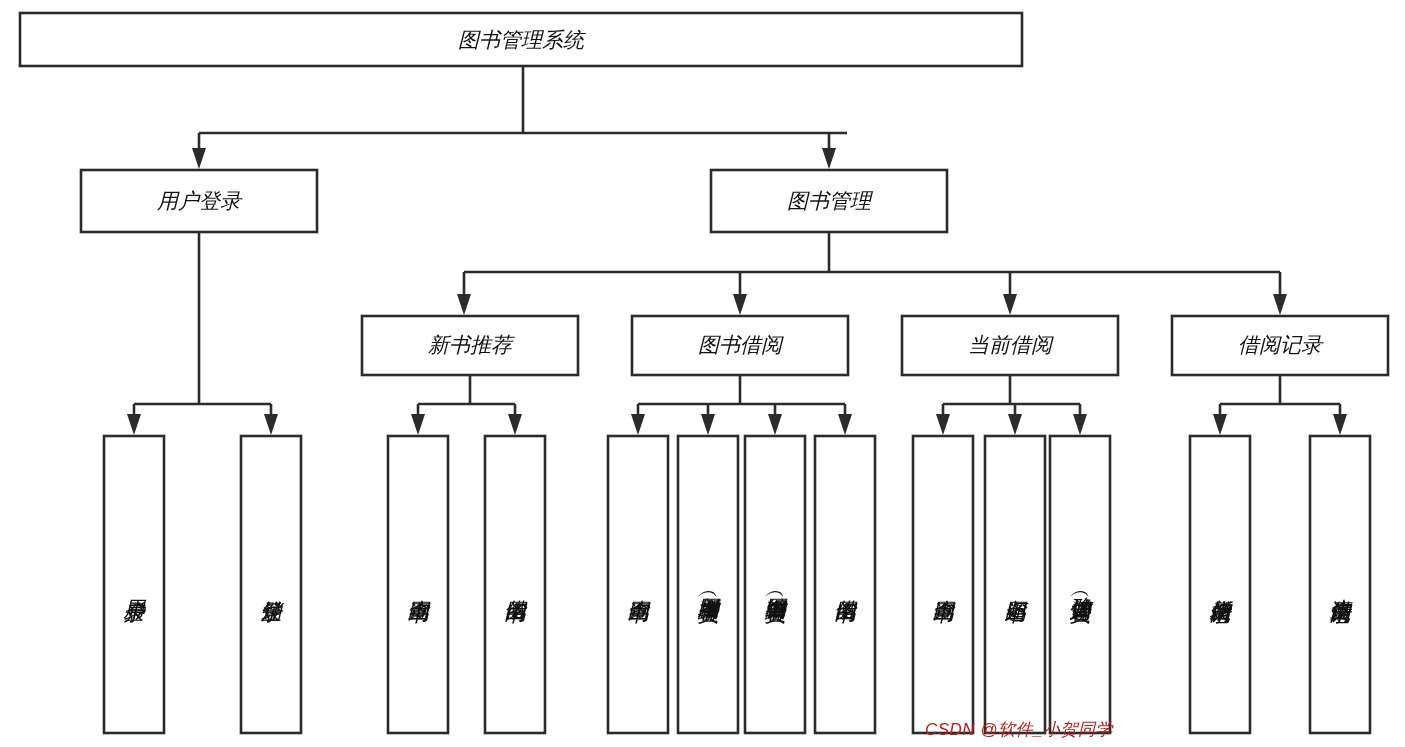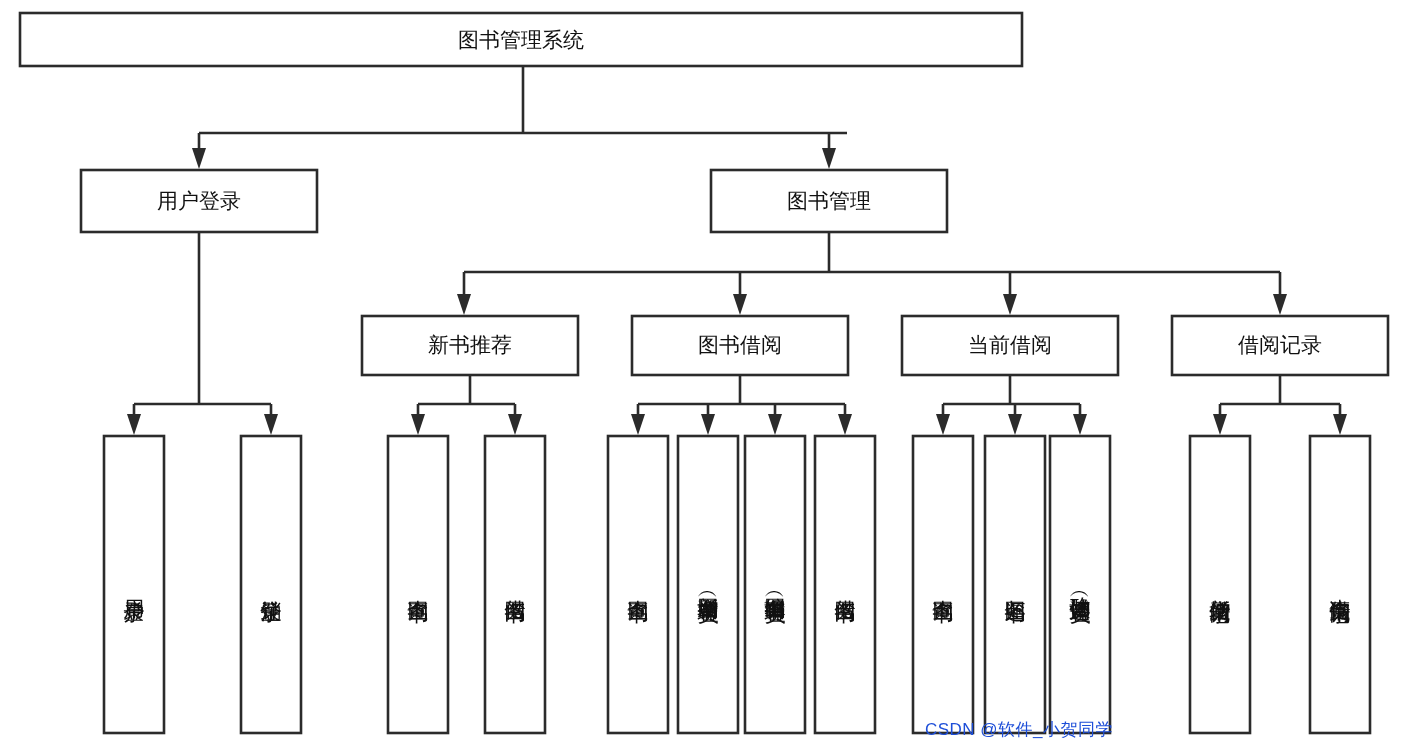--- a/index.html
+++ b/index.html
@@ -11,20 +11,21 @@
     width: 1405px;
     height: 747px;
     font-family: "Liberation Sans", "DejaVu Sans", sans-serif;
     overflow: hidden;
     position: relative;
   }
   #diagram-root {
     position: relative;
     width: 1127px;
     height: 747px;
+    font-style: italic;
   }
   svg.diagram {
     position: absolute;
     top: 0;
     left: 0;
     width: 1405px;
     height: 747px;
   }
   .node-box {
     fill: #ffffff;
@@ -63,21 +64,21 @@
     text-align: center;
     white-space: nowrap;
     pointer-events: none;
   }
   .watermark {
     position: absolute;
     right: 14px;
     bottom: 6px;
     font-family: "Liberation Sans", "DejaVu Sans", sans-serif;
     font-size: 17px;
-    color: #1d4ed8;
+    color: #b91c1c;
     letter-spacing: 0.5px;
     white-space: nowrap;
   }
 </style>
 </head>
 <body>
 
 <div id="diagram-root">
 
   <svg class="diagram" viewBox="0 0 1405 747" xmlns="http://www.w3.org/2000/svg">

